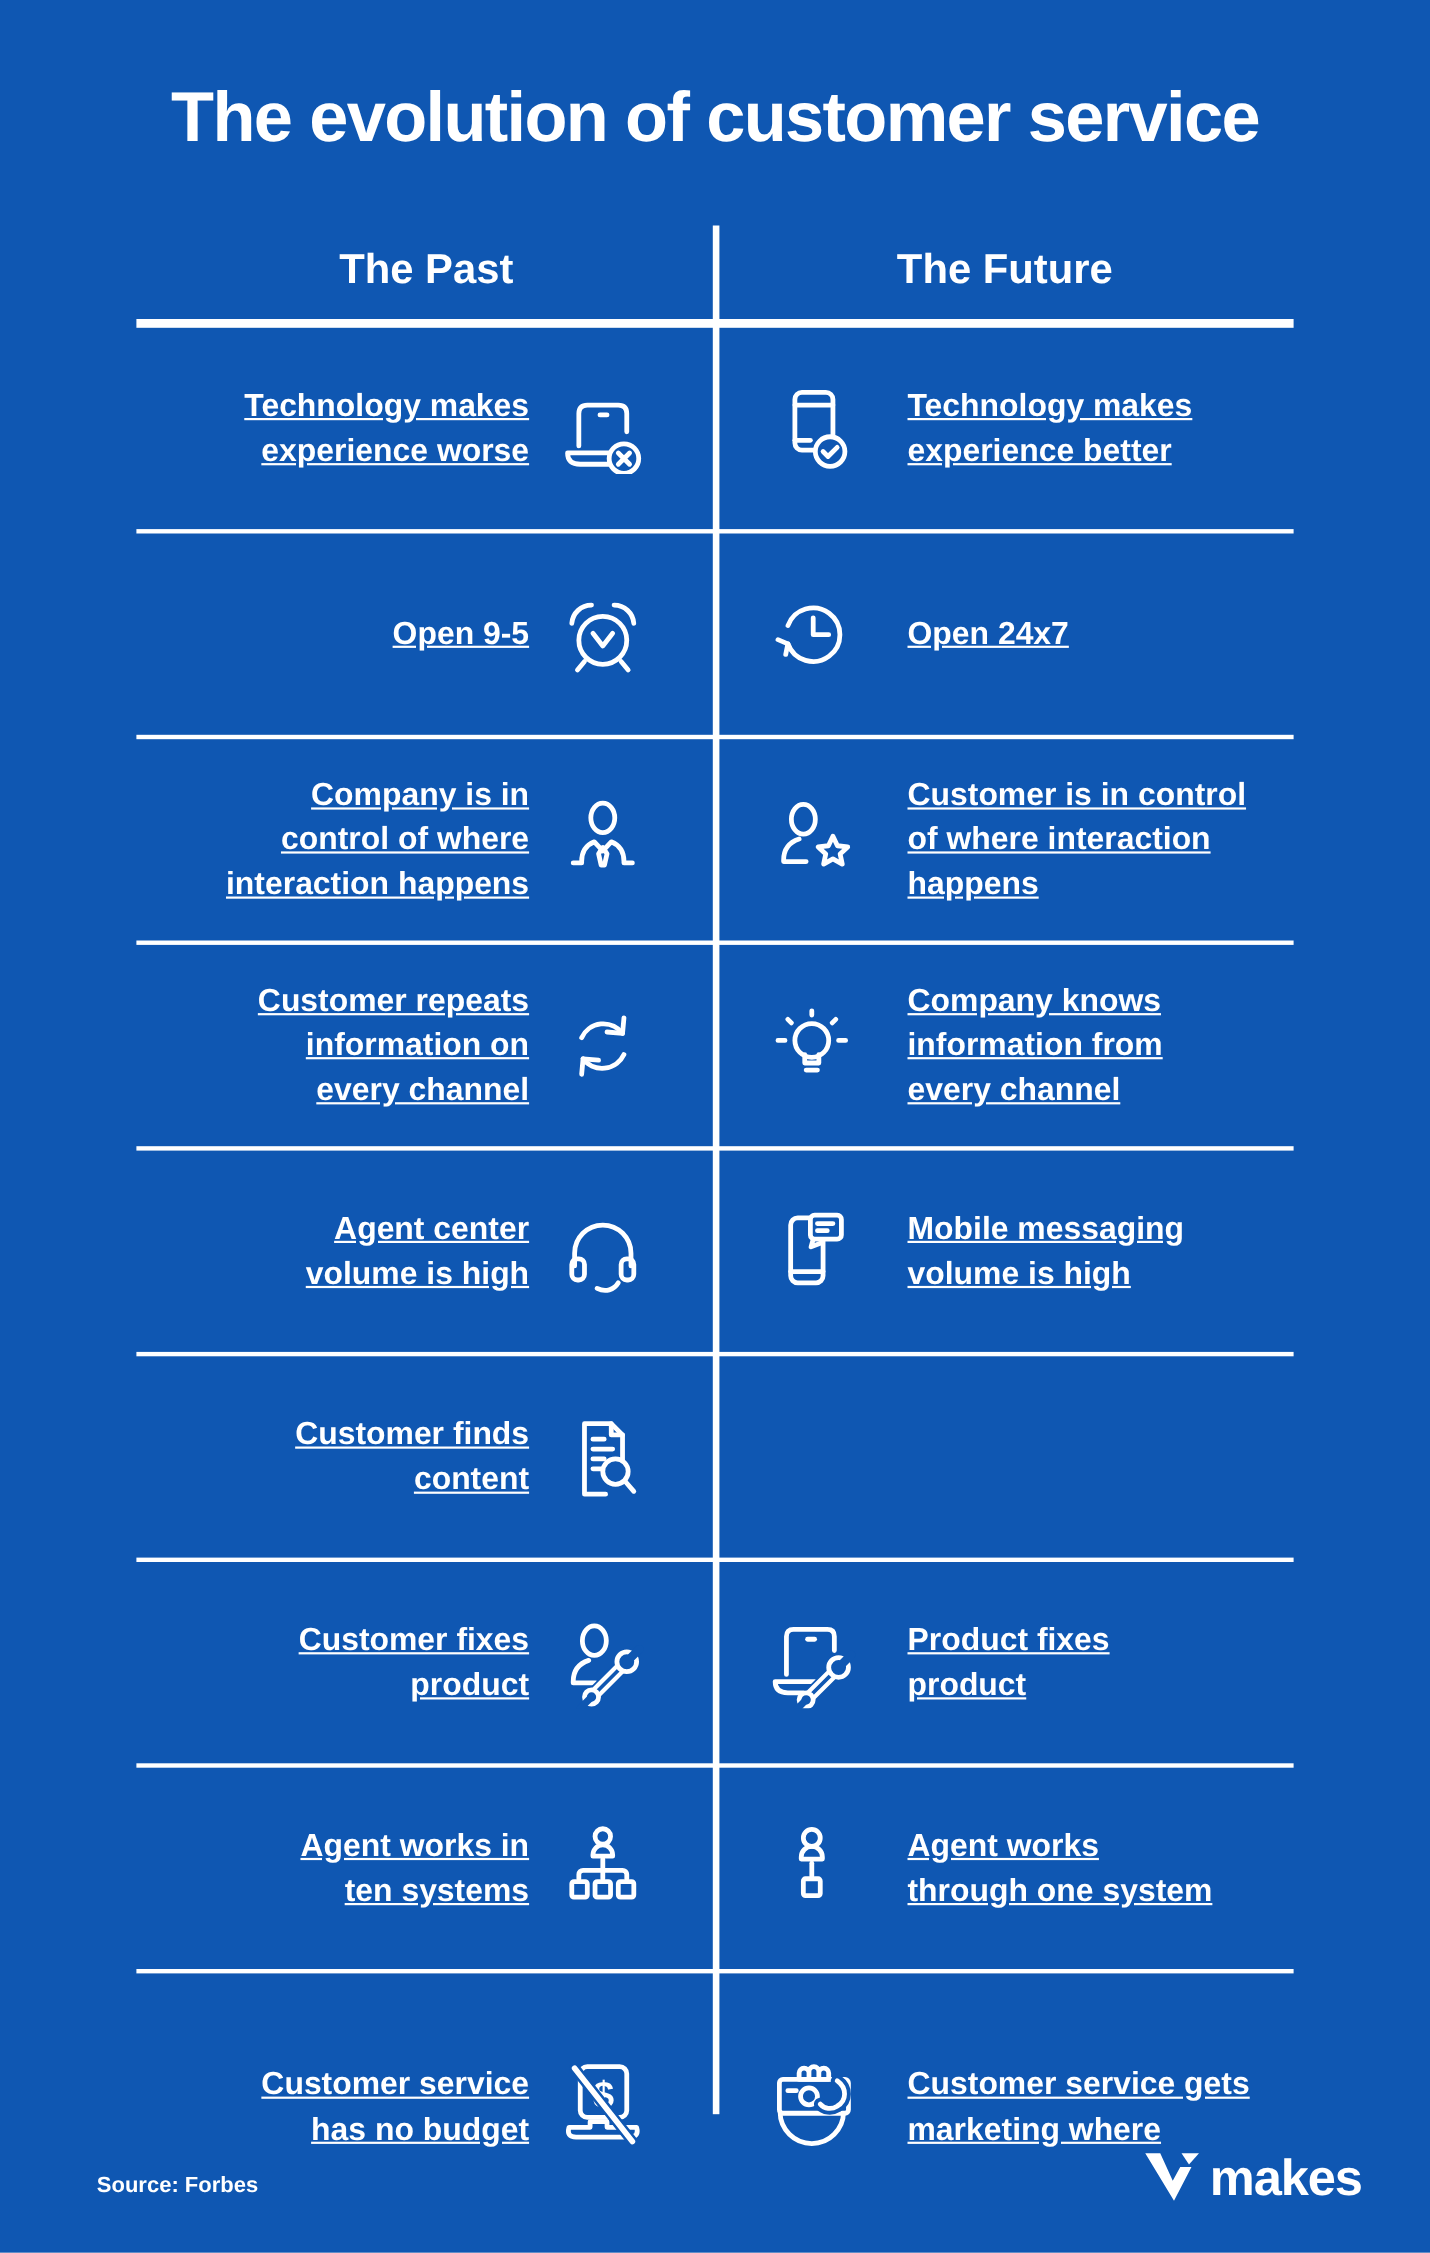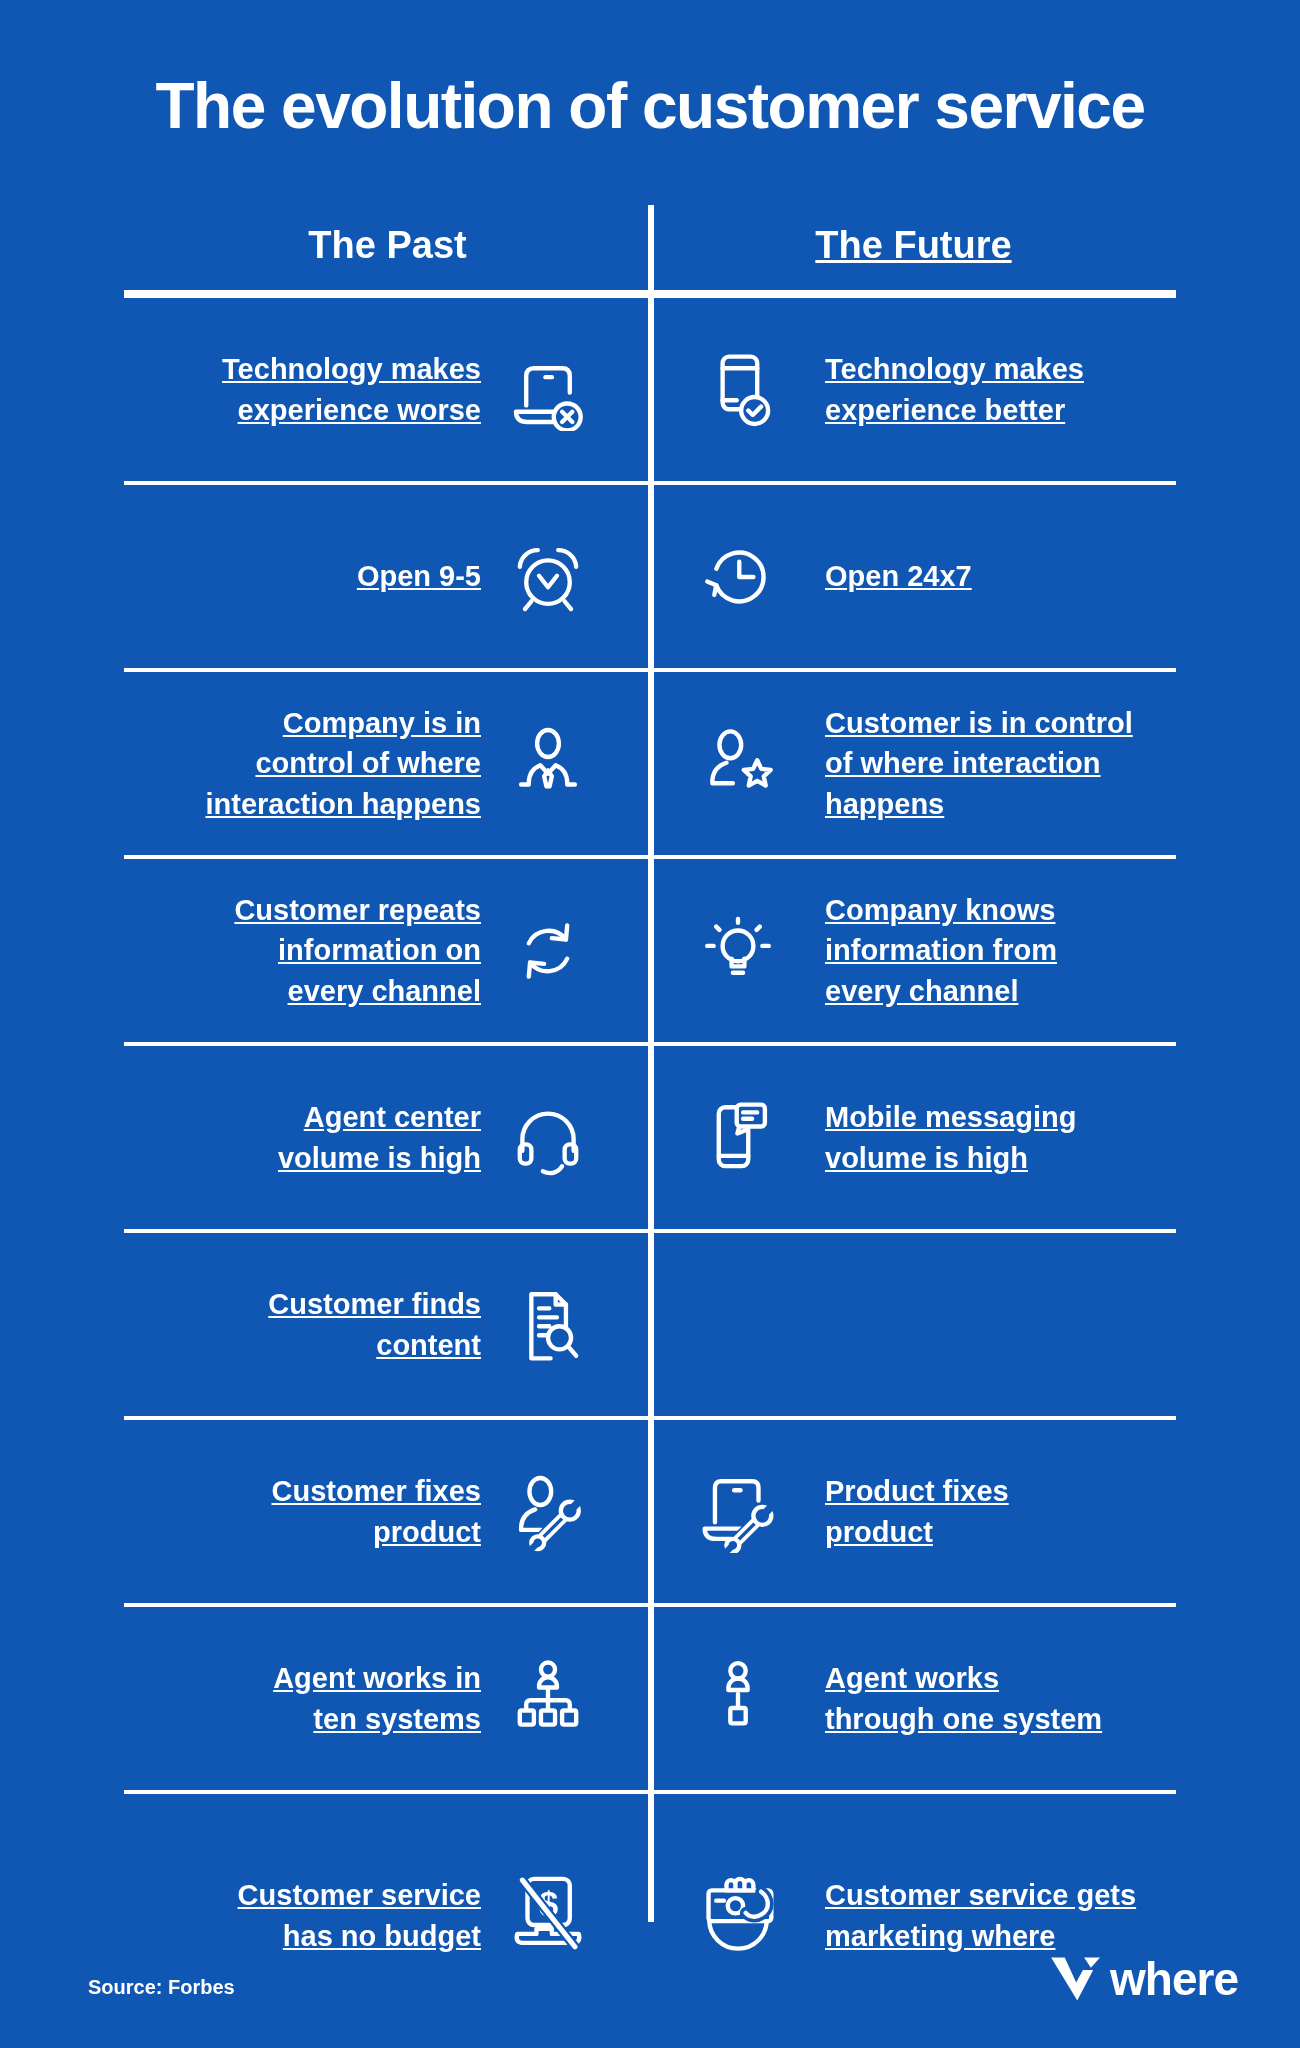--- a/index.html
+++ b/index.html
@@ -7,21 +7,21 @@
   .canvas{
     position:relative; width:1300px; height:2048px; background:var(--bg);
     font-family:"Liberation Sans",sans-serif; color:#ffffff; overflow:hidden; margin:0 auto;
   }
   .title{
     position:absolute; top:74px; left:0; width:100%; text-align:center;
     font-size:64px; font-weight:bold; letter-spacing:-1.5px; line-height:1;
   }
   .colheads{ position:absolute; top:226px; left:124px; width:1052px; display:flex; }
   .colheads .ch{ text-align:center; font-size:38px; font-weight:bold; line-height:1; }
-  .ch.past{ width:527px; } .ch.future{ width:525px;text-decoration:underline; }
+  .ch.past{ width:527px; } .ch.future{ width:525px; }
   .thickline{ position:absolute; left:124px; top:290px; width:1052px; height:8px; background:#fff; }
   .vdivider{ position:absolute; left:648px; top:205px; width:6px; height:1717px; background:#fff; }
   .rows{ position:absolute; left:124px; top:298px; width:1052px; }
   .row{ height:187px; display:flex; box-sizing:border-box; border-bottom:4px solid #fff; }
   .row:last-child{ border-bottom:none;margin-top:28px; }
   .cell{ display:flex; align-items:center; box-sizing:border-box;text-decoration:underline; }
   .cell.past{ width:527px; justify-content:flex-end; padding-right:62px; gap:26px; }
   .cell.past .txt{ text-align:right; }
   .cell.future{ width:525px; justify-content:flex-start; padding-left:46px; gap:46px; }
   .txt{ font-size:29px; font-weight:bold; line-height:1.4; white-space:pre-line; }
@@ -307,16 +307,16 @@
 
   </div>
 
   <div class="source">Source: Forbes</div>
 
   <div class="logo">
     <svg viewBox="0 0 44 40">
       <polygon points="1,1 13,1 23,23 29,12 38,12 24,39" fill="#fff"></polygon>
       <polygon points="30,1 44,1 36,10" fill="#fff"></polygon>
     </svg>
-    <span class="wordmark">where</span>
+    <span class="wordmark">makes</span>
   </div>
 
 </div>
 
 </body></html>

